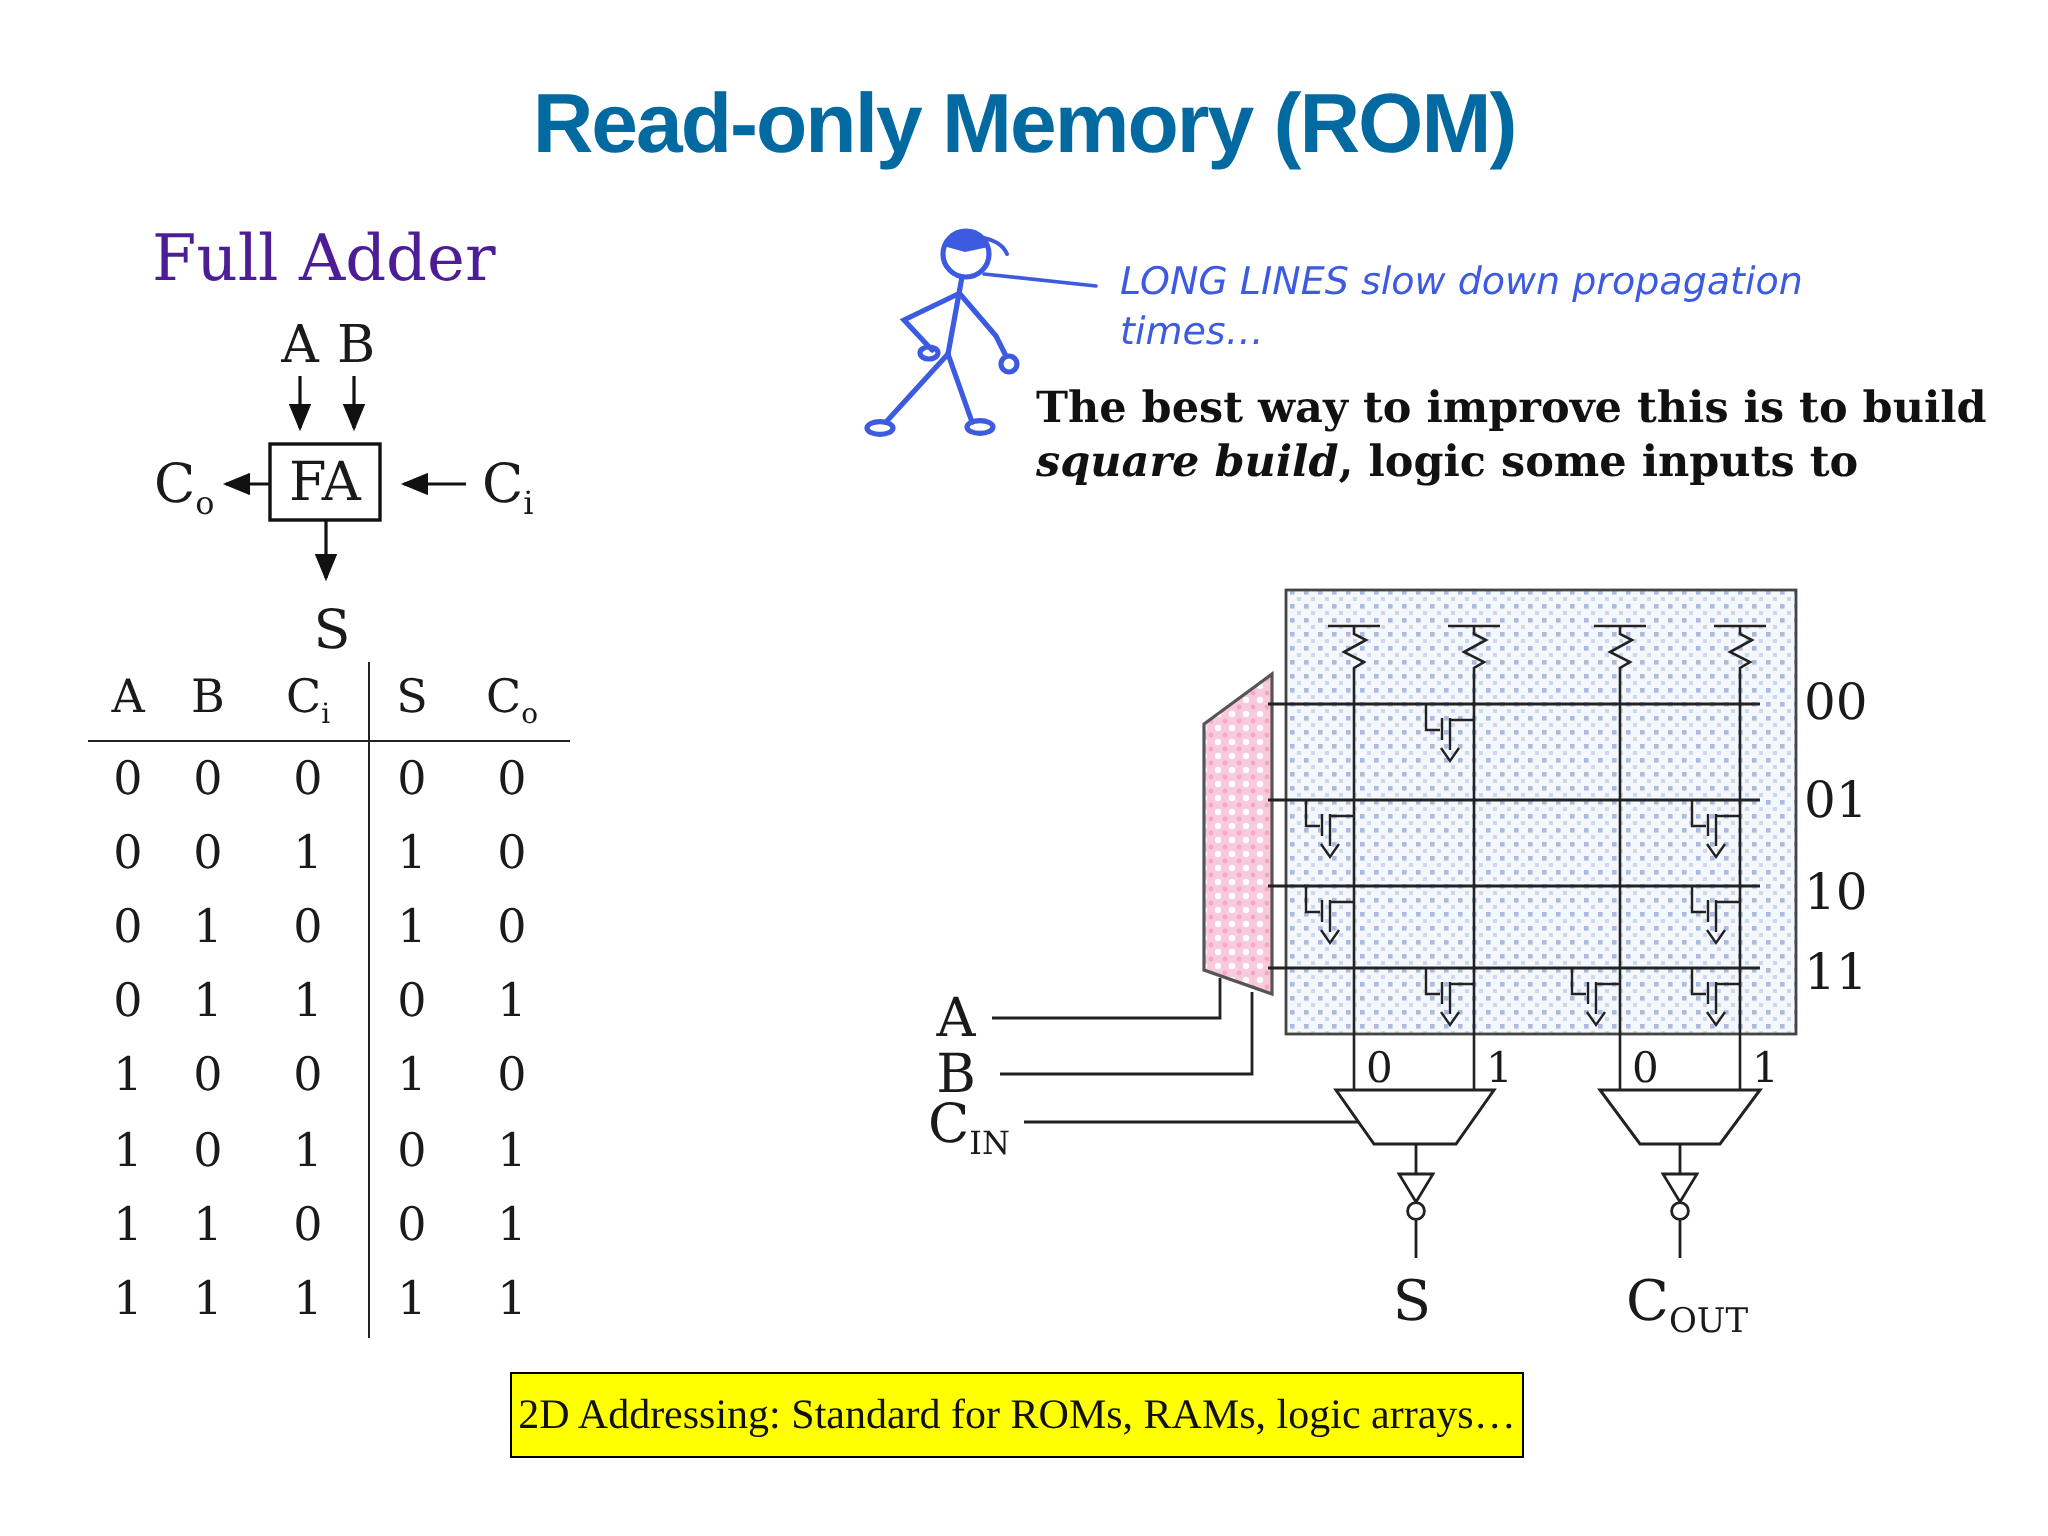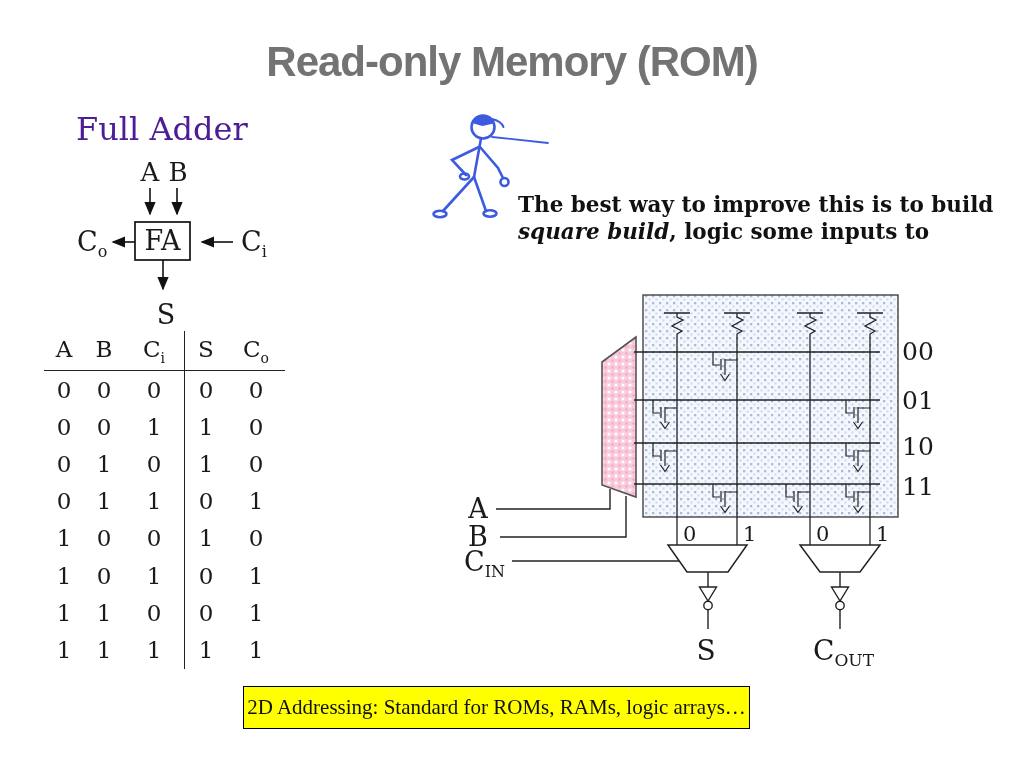--- a/index.html
+++ b/index.html
@@ -1,38 +1,38 @@
 <!DOCTYPE html>
 <html><head>
 <meta charset="utf-8">
 <style>
   html,body{margin:0;padding:0;background:#ffffff;}
   #page{position:relative;width:1024px;height:768px;background:#ffffff;overflow:hidden;
         font-family:"DejaVu Serif",serif;color:#111;}
   .abs{position:absolute;}
   #slide-title{left:0;top:38px;width:1024px;text-align:center;
     font-family:"Liberation Sans",sans-serif;font-weight:bold;font-size:42px;
-    letter-spacing:-1px;color:#737373;}
+    letter-spacing:-1px;color:#0369a1;}
   #fa-heading{left:76px;top:110px;font-size:32px;color:#4c1d95;}
   
   #truth-table{left:44px;top:331px;border-collapse:collapse;font-size:23px;color:#1a1a1a;}
   #truth-table td,#truth-table th{padding:0;text-align:center;font-weight:normal;}
   #truth-table th{height:39px;border-bottom:1.8px solid #222;}
   #truth-table td{height:37.2px;}
   #truth-table .c0{width:40px;} #truth-table .c1{width:40px;}
   #truth-table .c2{width:60px;} #truth-table .c3{width:42px;border-left:1.8px solid #222;}
   #truth-table .c4{width:58px;}
   #truth-table sub{font-size:14px;}
   
   #callout{left:560px;top:129px;width:380px;font-family:"DejaVu Sans",sans-serif;
     font-style:italic;font-size:19px;line-height:25px;color:#3d5be0;}
   #intro{left:518px;top:192px;width:500px;font-size:21.5px;line-height:26.5px;color:#111;font-weight:bold;}
   #intro .it{font-style:italic;}
   
-  #banner{left:243px;top:686px;width:505px;height:41px;background:#ffff00;
+  #banner{left:255px;top:686px;width:505px;height:41px;background:#ffff00;
     border:1.6px solid #000;text-align:center;line-height:41px;
     font-family:"Liberation Serif",serif;font-size:21px;white-space:nowrap;color:#111;}
   svg text{font-family:"DejaVu Serif",serif;fill:#1a1a1a;}
 </style>
 </head>
 <body>
 
 <div id="page">
 
   <div id="slide-title" class="abs">Read-only Memory (ROM)</div>
@@ -140,20 +140,24 @@
       <polyline points="480,147 498,168 503,178"></polyline>
       <circle cx="504.5" cy="182" r="4"></circle>
       <line x1="474" y1="177" x2="443" y2="211"></line>
       <line x1="474" y1="177" x2="486" y2="211"></line>
       <ellipse cx="440" cy="214" rx="6.5" ry="3.2"></ellipse>
       <ellipse cx="490" cy="213.5" rx="6.5" ry="3.2"></ellipse>
       <line x1="492" y1="137" x2="548" y2="143" stroke-width="1.8"></line>
     </g>
   </svg>
 
+  <div id="callout" class="abs">
+    <div>LONG LINES slow down propagation</div>
+    <div>times…</div>
+  </div>
 
   <div id="intro" class="abs">
     <div>The best way to improve this is to build</div>
     <div><span class="it">square build</span><span>, logic some inputs to</span></div>
   </div>
 
   <svg class="abs" style="left:440px;top:285px" width="584" height="400" viewBox="440 285 584 400">
     <defs>
       <pattern id="dots" width="7" height="7" patternUnits="userSpaceOnUse">
         <rect width="7" height="7" fill="#f4f7fc"></rect>

